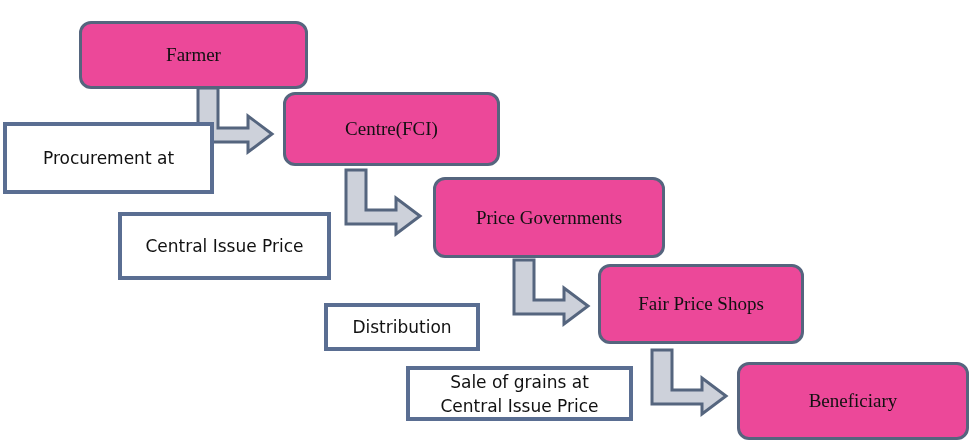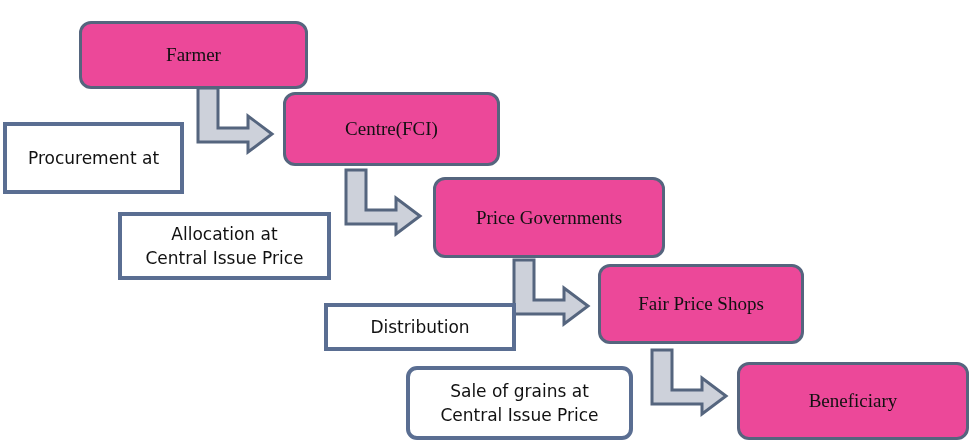--- a/index.html
+++ b/index.html
@@ -43,39 +43,38 @@
   </div>
 
   <div class="node" style="left:598px;top:264px;width:206px;height:80px;">
     <span>Fair Price Shops</span>
   </div>
 
   <div class="node" style="left:737px;top:362px;width:232px;height:78px;">
     <span>Beneficiary</span>
   </div>
 
-  <div class="label" style="left:3px;top:122px;width:181px;height:72px;">
+  <div class="label" style="left:3px;top:122px;width:211px;height:72px;">
     <div>
       <span>Procurement at</span>
     </div>
   </div>
 
   <div class="label" style="left:118px;top:212px;width:213px;height:68px;">
     <div>
-      <span>Allocation at</span>
       <span>Central Issue Price</span>
     </div>
   </div>
 
-  <div class="label" style="left:324px;top:303px;width:192px;height:48px;">
+  <div class="label" style="left:324px;top:303px;width:156px;height:48px;">
     <div>
       <span>Distribution</span>
     </div>
   </div>
 
-  <div class="label" style="left:406px;top:366px;width:227px;height:74px;border-radius:11px;">
+  <div class="label" style="left:406px;top:366px;width:227px;height:55px;">
     <div>
       <span>Sale of grains at</span>
       <span>Central Issue Price</span>
     </div>
   </div>
 
 </div>
 
 </body></html>

